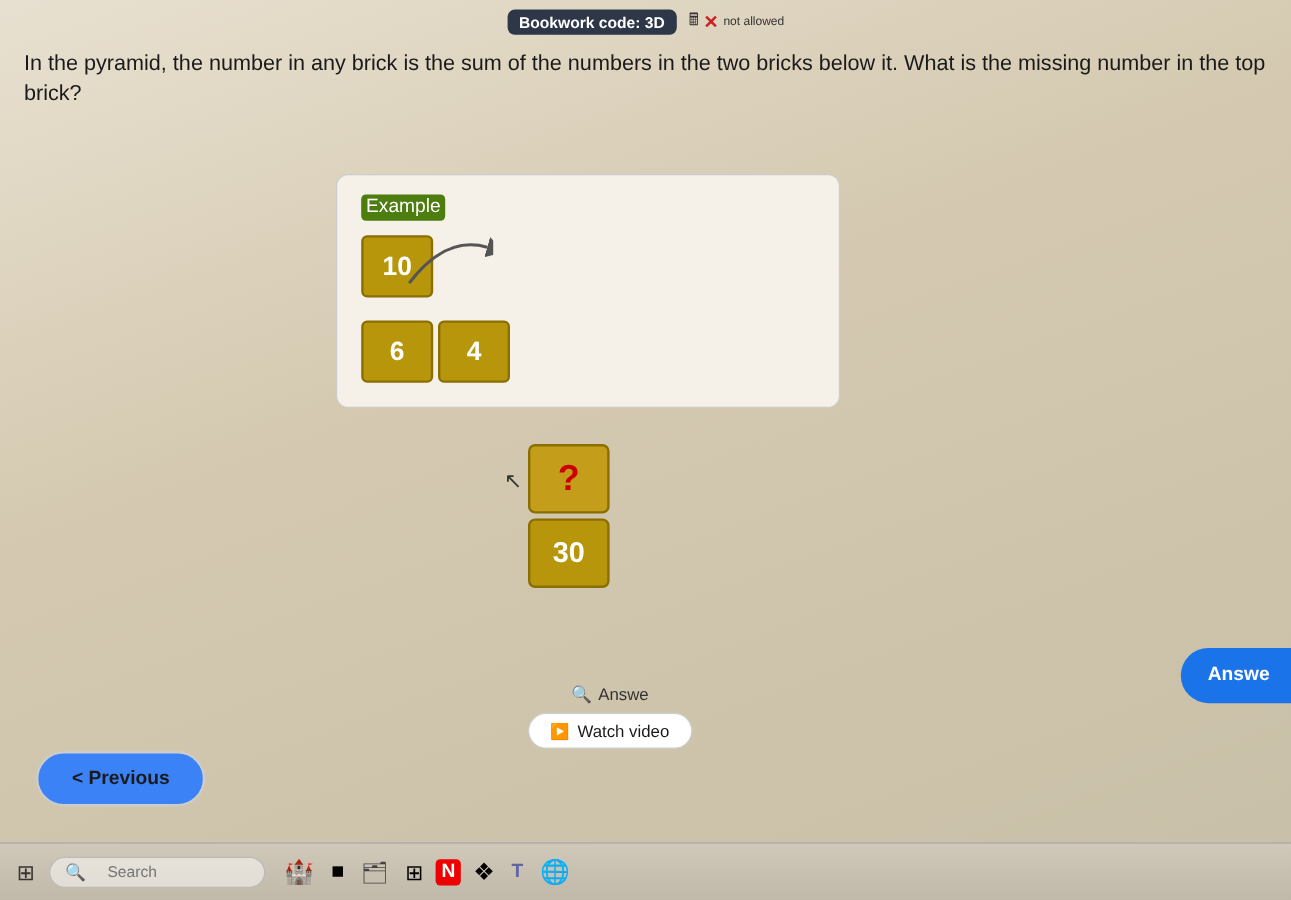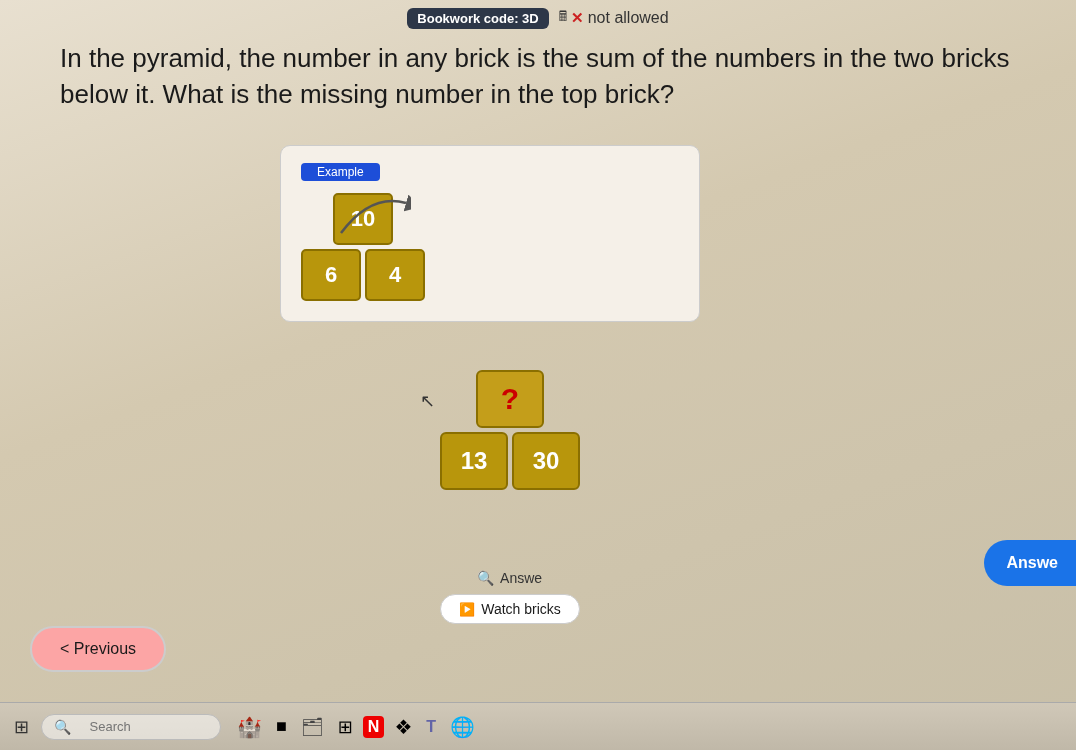--- a/index.html
+++ b/index.html
@@ -43,63 +43,62 @@
       font-size: 13px;
       color: #333;
     }
 
     .calc-icon {
       font-size: 14px;
     }
 
     .not-allowed-text {
       color: #333;
-      font-size: 16px;
+      font-size: 10px;
     }
 
     
     .question-text {
       position: absolute;
       top: 40px;
       left: 20px;
       right: 20px;
-      font-size: 26px;
+      font-size: 18px;
       font-weight: 500;
       color: #1a1a1a;
       line-height: 1.4;
-      margin-left: 40px;
     }
 
     
     .example-container {
       position: absolute;
       top: 145px;
       left: 280px;
       width: 420px;
       background: #f5f0e8;
       border: 1.5px solid #ccc;
       border-radius: 10px;
       padding: 16px 20px 20px;
     }
 
     .example-label {
-      background: #1d4ed8;
+      background: #4d7c0f;
       color: white;
-      font-size: 12px;
-      padding: 2px 16px;
+      font-size: 16px;
+      padding: 2px 4px;
       border-radius: 4px;
       display: inline-block;
       margin-bottom: 12px;
     }
 
     .example-pyramid {
       display: flex;
       flex-direction: column;
-      align-items: center;
-      gap: 4px;
+      align-items: flex-start;
+      gap: 19px;
     }
 
     .brick {
       background: #b8960c;
       color: white;
       font-size: 22px;
       font-weight: 700;
       border-radius: 5px;
       display: flex;
       align-items: center;
@@ -235,26 +234,26 @@
       font-size: 16px;
       font-weight: 600;
       cursor: pointer;
     }
 
     
     .previous-btn {
       position: absolute;
       bottom: 78px;
       left: 30px;
-      background: #fca5a5;
+      background: #3b82f6;
       border: 2px solid #ccc;
       border-radius: 25px;
       padding: 12px 28px;
       font-size: 16px;
-      font-weight: 400;
+      font-weight: 700;
       cursor: pointer;
       display: flex;
       align-items: center;
       gap: 6px;
       color: #1a1a1a;
     }
 
     
     .taskbar {
       position: absolute;
@@ -358,35 +357,34 @@
           <polygon points="0 0, 6 3.5, 0 7" fill="#555"></polygon>
         </marker>
       </defs>
     </svg>
   </div>
 </div>
 
 <div class="main-pyramid">
   <div class="question-brick">?</div>
   <div class="main-brick-row">
-    <div class="main-brick">13</div>
     <div class="main-brick">30</div>
   </div>
 </div>
 
 <div class="cursor-arrow">↖</div>
 
 <div class="actions-area">
   <div class="zoom-link">
     <span class="zoom-icon">🔍</span>
     <span>Answe</span>
   </div>
   <button class="watch-video-btn">
     <span class="video-icon">▶️</span>
-    <span>Watch bricks</span>
+    <span>Watch video</span>
   </button>
 </div>
 
 <button class="answer-btn">Answe</button>
 
 <button class="previous-btn">&lt; Previous</button>
 
 <div class="taskbar">
   <button class="taskbar-windows-btn">⊞</button>
   <div class="taskbar-search">

